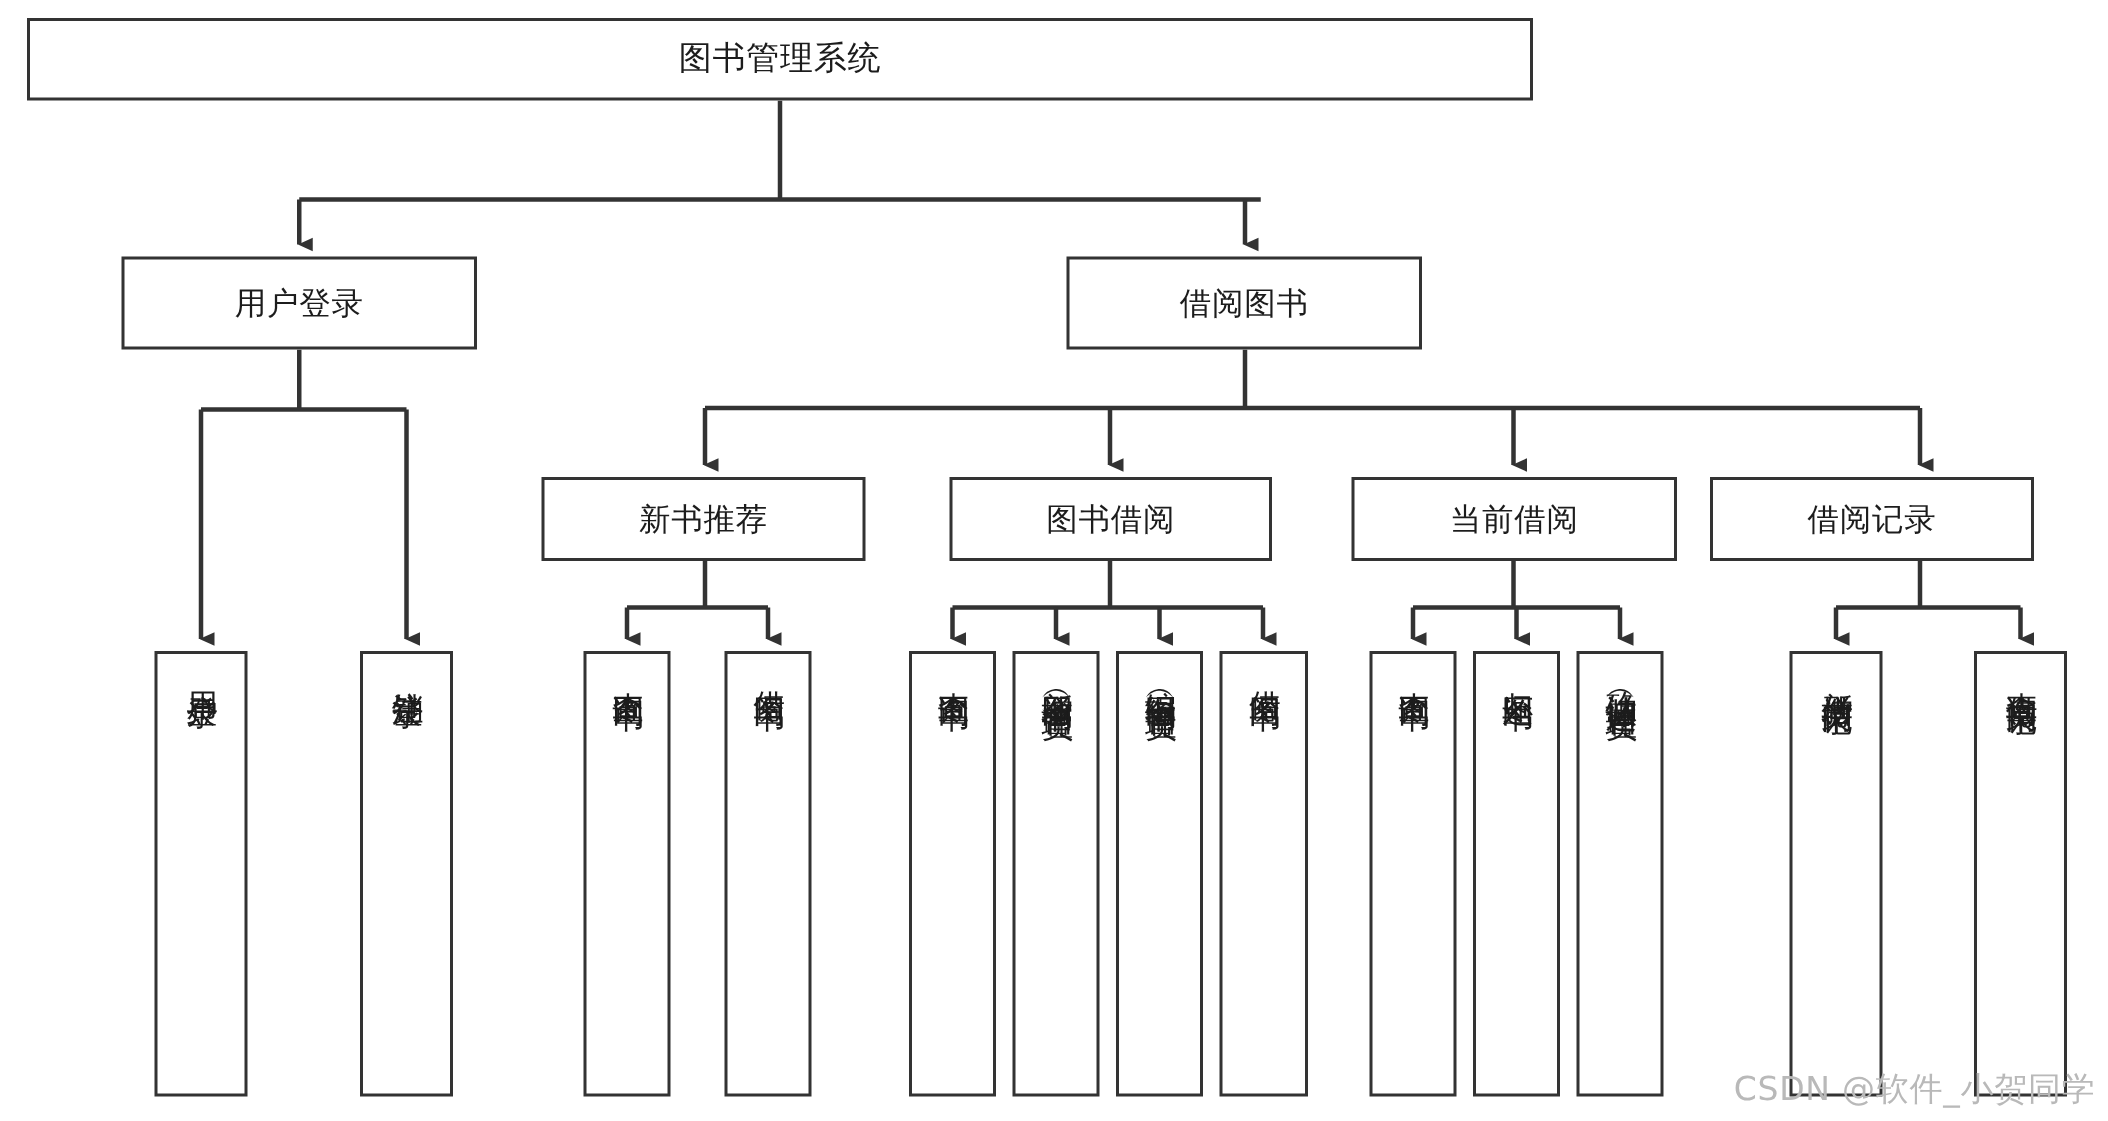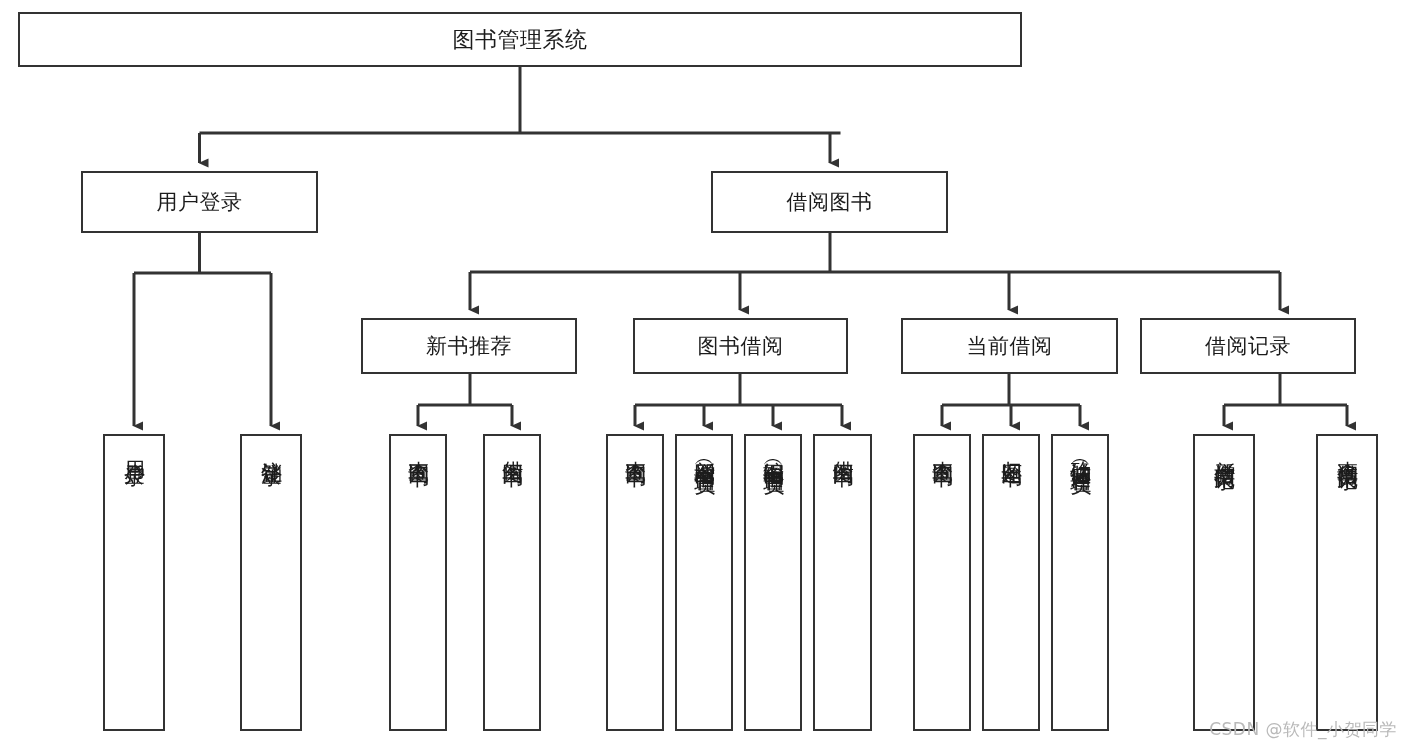--- a/index.html
+++ b/index.html
@@ -62,21 +62,21 @@
     text-orientation: upright;
     font-size: 21px;
     line-height: 1.12;
     letter-spacing: 2px;
     white-space: nowrap;
   }
   .watermark {
     position: absolute;
     right: 8px;
     bottom: 6px;
-    font-size: 17px;
+    font-size: 22px;
     color: #b9b9b9;
     letter-spacing: 0.5px;
     z-index: 5;
     white-space: nowrap;
   }
 </style>
 </head>
 <body>
 
 <div id="diagram-canvas">

